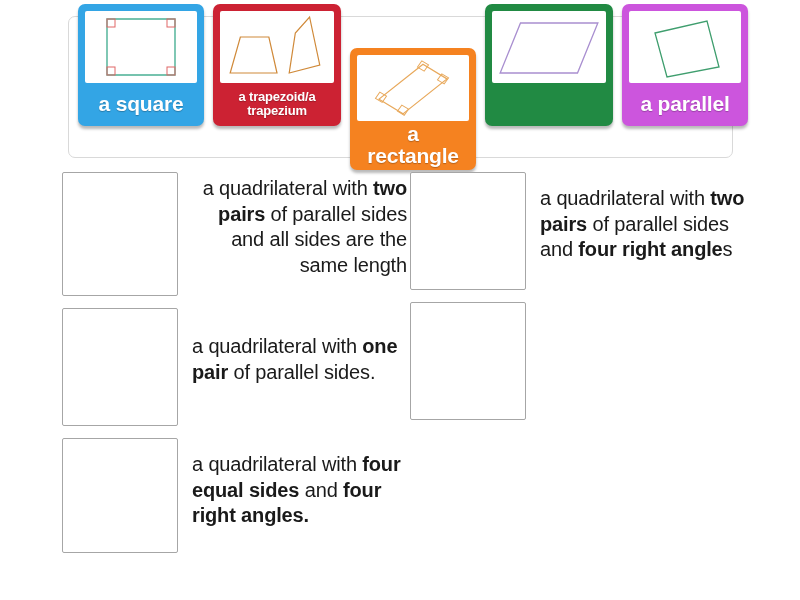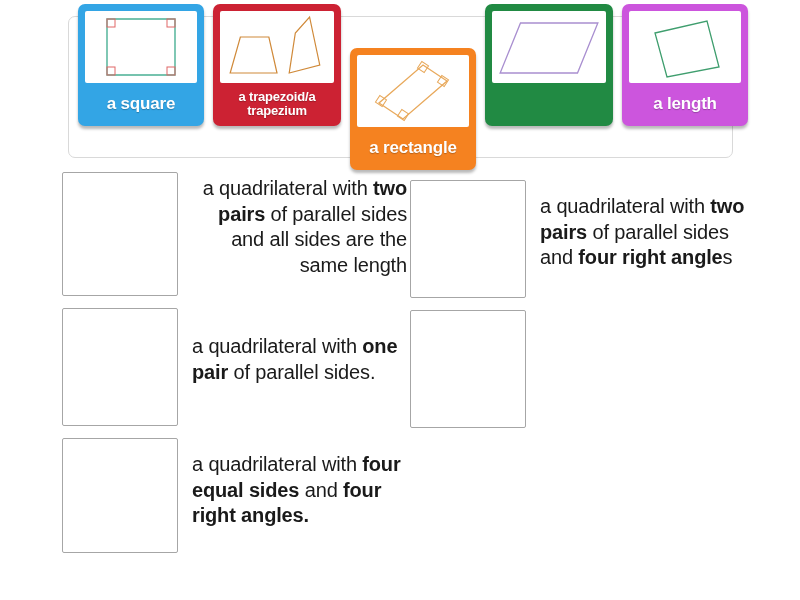--- a/index.html
+++ b/index.html
@@ -57,35 +57,35 @@
   .tile-img svg { display: block; width: 100%; height: 100%; }
 
   .tile-label {
     flex: 1;
     display: flex;
     align-items: center;
     justify-content: center;
     text-align: center;
     color: #ffffff;
     font-weight: bold;
-    font-size: 17px;
+    font-size: 21px;
     line-height: 1.02;
     letter-spacing: -0.2px;
     padding: 2px 2px 4px 2px;
     text-shadow: 0 1px 1px rgba(0,0,0,0.25);
   }
   .tile-label.small { font-size: 13px; line-height: 1.05; }
 
   
   .col {
     position: absolute;
     width: 345px;
   }
   .col-left  { left: 62px;  top: 172px; }
-  .col-right { left: 410px; top: 180px; }
+  .col-right { left: 410px; top: 172px; }
 
   .row {
     display: flex;
     align-items: flex-start;
     margin-bottom: 12px;
   }
   .drop-box {
     flex: 0 0 auto;
     width: 116px;
     background: #ffffff;
@@ -158,21 +158,21 @@
               <polygon points="28,12 104,12 84,62 8,62" fill="none" stroke="#a98fd0" stroke-width="1.3"></polygon>
             </svg>
           </div>
         </div>
         <div class="tile" style="background: rgb(204, 85, 221);">
           <div class="tile-img">
             <svg viewBox="0 0 112 72" preserveAspectRatio="none">
               <polygon points="26,22 78,10 90,56 38,66" fill="none" stroke="#3f9e6e" stroke-width="1.3"></polygon>
             </svg>
           </div>
-          <div class="tile-label">a length</div>
+          <div class="tile-label">a parallel</div>
         </div>
       </div>
   </div>
 
   <div class="col col-left">
 
     <div class="row h124">
       <div class="drop-box"></div>
       <div class="definition pad-t6"><span>a quadrilateral with </span><b>two pairs</b><span> of parallel sides and all sides are the same length</span></div>
     </div>

